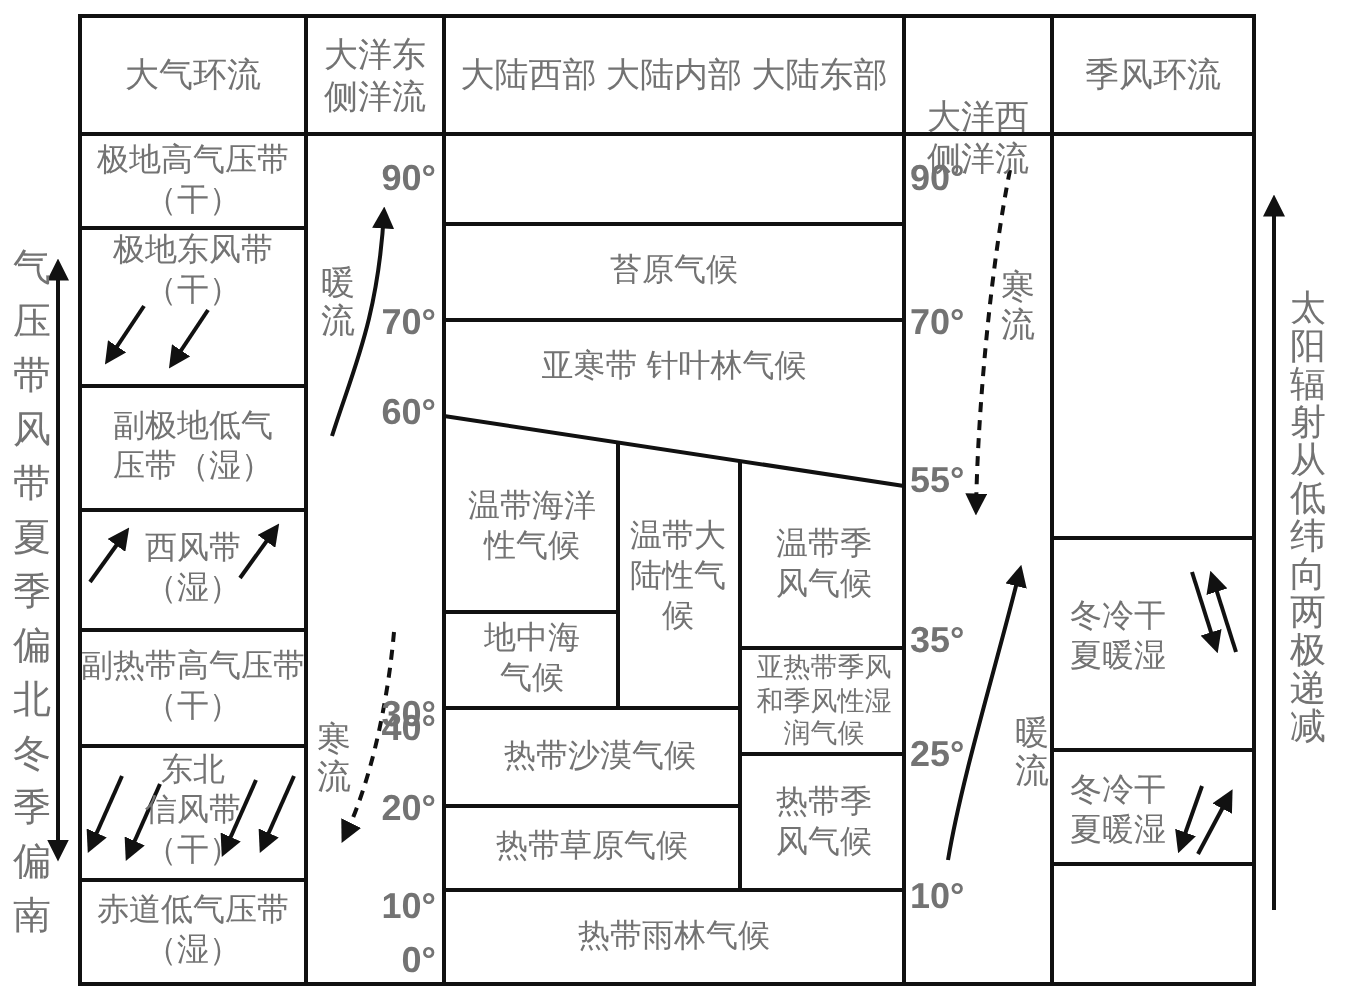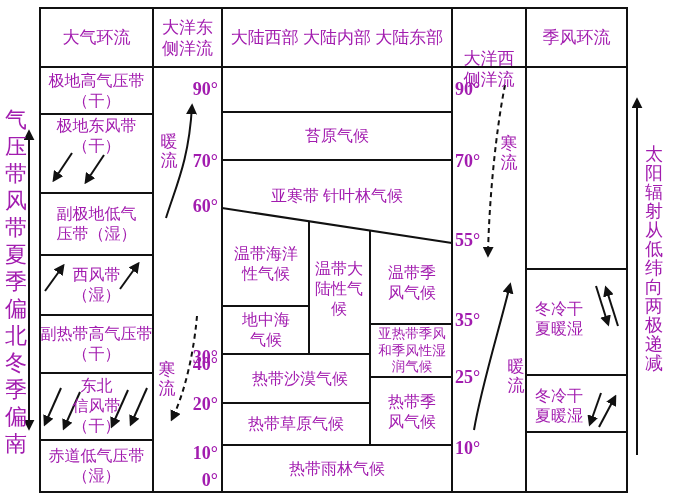--- a/index.html
+++ b/index.html
@@ -1,29 +1,29 @@
 <!DOCTYPE html>
 <html><head>
 <meta charset="utf-8">
 <style>
   html,body{margin:0;padding:0;background:#fff;}
   #stage{position:relative;width:675px;height:500px;background:#fff;
-    font-family:Liberation Serif, serif;color:#a21caf;overflow:hidden;}
+    font-family:Liberation Sans, sans-serif;color:#737373;overflow:hidden;}
   #lines{position:absolute;left:0;top:0;}
   .cell{position:absolute;display:flex;align-items:center;justify-content:center;
     text-align:center;white-space:pre-line;font-size:16px;line-height:20px;}
   .top{align-items:flex-start;}
   .hdr{font-size:17px;line-height:21px;}
   .vtxt{position:absolute;width:22px;text-align:center;white-space:normal;
     word-break:break-all;display:block;}
   .lat{position:absolute;font-size:18px;font-weight:600;line-height:22px;}
   .lat-e{left:180px;width:38px;text-align:right;}
   .lat-w{left:455px;width:42px;text-align:left;}
   .cur{font-size:17px;line-height:19px;}
-  .ann-l{left:5px;top:106px;font-size:22px;line-height:27px;}
+  .ann-l{left:5px;top:121px;font-size:19px;line-height:27px;}
   .ann-r{left:643px;top:145px;font-size:18px;line-height:19px;}
   .small{font-size:13.5px;line-height:16.5px;}
   .mons{justify-content:flex-start;text-align:left;}
 </style>
 </head>
 <body>
 
 <div id="stage">
 
   <svg id="lines" width="675" height="500" viewBox="0 0 675 500">
@@ -117,21 +117,21 @@
 （湿）</div>
   <div class="cell" style="left:40px;top:315px;width:113px;height:58px;">副热带高气压带
 （干）</div>
   <div class="cell" style="left:40px;top:374px;width:113px;height:64px;">东北
 信风带
 （干）</div>
   <div class="cell" style="left:40px;top:440px;width:113px;height:52px;">赤道低气压带
 （湿）</div>
 
   <div class="cell" style="left:222px;top:112px;width:230px;height:48px;">苔原气候</div>
-  <div class="cell" style="left:222px;top:176px;width:230px;height:40px;">亚寒带 针叶林气候</div>
+  <div class="cell" style="left:222px;top:164px;width:230px;height:40px;">亚寒带 针叶林气候</div>
   <div class="cell" style="left:226px;top:238px;width:80px;height:52px;">温带海洋
 性气候</div>
   <div class="cell" style="left:310px;top:248px;width:58px;height:82px;">温带大
 陆性气
 候</div>
   <div class="cell" style="left:372px;top:258px;width:80px;height:50px;">温带季
 风气候</div>
   <div class="cell" style="left:226px;top:308px;width:80px;height:44px;">地中海
 气候</div>
   <div class="cell small" style="left:372px;top:325px;width:80px;height:52px;">亚热带季风

